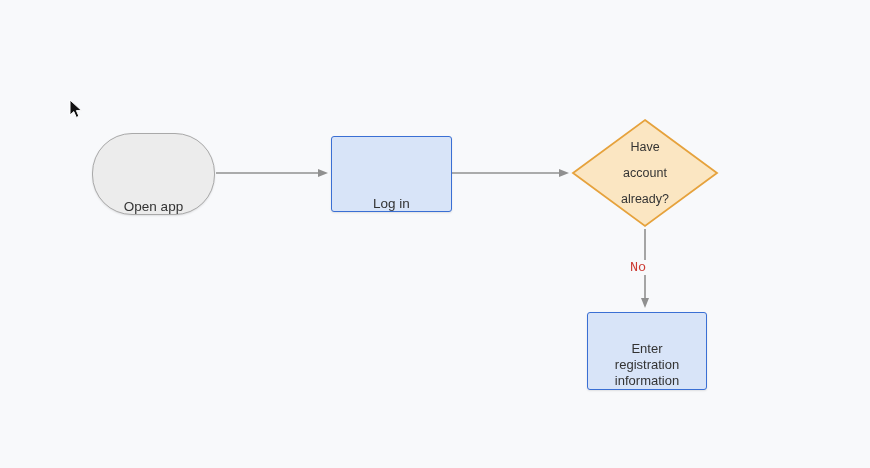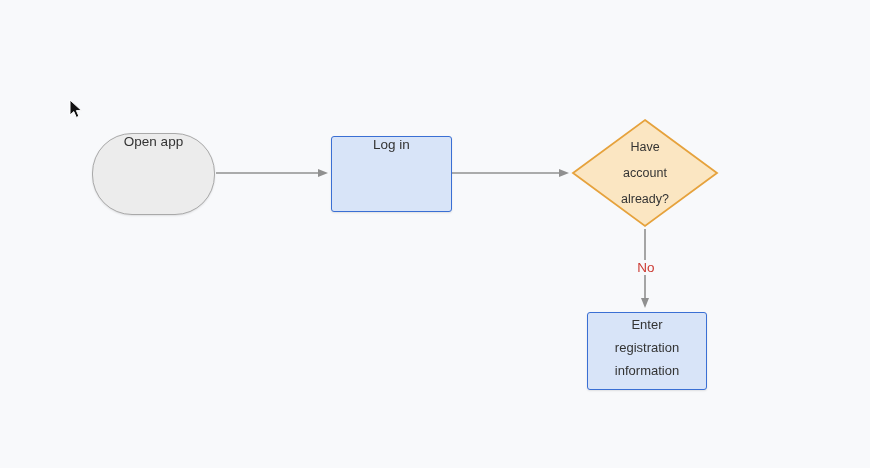--- a/index.html
+++ b/index.html
@@ -9,62 +9,63 @@
     font-family: "Liberation Sans", "DejaVu Sans", sans-serif;
     color: var(--text, #333333);
     position: relative; overflow: hidden;
   }
   .canvas { position: absolute; inset: 0; }
 
   svg.edges { position: absolute; left: 0; top: 0; width: 870px; height: 468px; }
   .edge-line { stroke: var(--arrow, #909090); stroke-width: 1.6; fill: none; }
 
   .node {
-    position: absolute; display: flex; align-items: flex-start; justify-content: center;
+    position: absolute; display: flex; align-items: flex-end; justify-content: center;
     text-align: center; font-size: 13.5px; color: var(--text, #333333);
   }
   .terminator {
     left: 92px; top: 133px; width: 121px; height: 80px;
     background: var(--terminator-fill, #ececec);
     border: 1.6px solid var(--terminator-border, #a9a9a9);
     border-radius: 40px;
     box-shadow: 0 1px 2px rgba(0,0,0,0.10);
   }
   .process {
     background: var(--process-fill, #d8e4f8);
     border: 1.8px solid var(--process-border, #3a6fd4);
     border-radius: 3px;
     box-shadow: 0 1px 2px rgba(0,0,0,0.10);
   }
   .process.login { left: 331px; top: 136px; width: 119px; height: 74px; }
   .process.registration {
     left: 587px; top: 312px; width: 118px; height: 76px;
-    font-size: 13px; line-height: 23px;
+    font-size: 13px; line-height: 16px;
   }
   .process.registration .label { display: block; max-width: 96px; }
 
   .decision { position: absolute; left: 572px; top: 119px; width: 146px; height: 108px; }
   .decision svg { position: absolute; left: 0; top: 0; overflow: visible; }
   .decision polygon {
     fill: var(--decision-fill, #fbe6c2);
     stroke: var(--decision-border, #e6a23c);
     stroke-width: 1.8;
   }
   .decision .label {
     position: absolute; inset: 0;
     display: flex; align-items: center; justify-content: center;
     text-align: center; font-size: 12.5px; line-height: 26px; color: var(--text, #333333);
   }
   .decision .label span { display: block; max-width: 64px; }
 
   .edge-label {
     position: absolute; left: 630px; top: 260px; width: 32px;
-    text-align: center; font-size: 13.5px;
+    text-align: left; font-size: 13.5px;
     color: var(--no-color, #cc3b33);
     background: var(--canvas-bg, #f8f9fb);
+    font-family: Liberation Mono, monospace;
   }
 
   .cursor { position: absolute; left: 69px; top: 99px; }
 </style>
 </head>
 <body>
 
 <div class="canvas">
 
   <svg class="edges" xmlns="http://www.w3.org/2000/svg">

